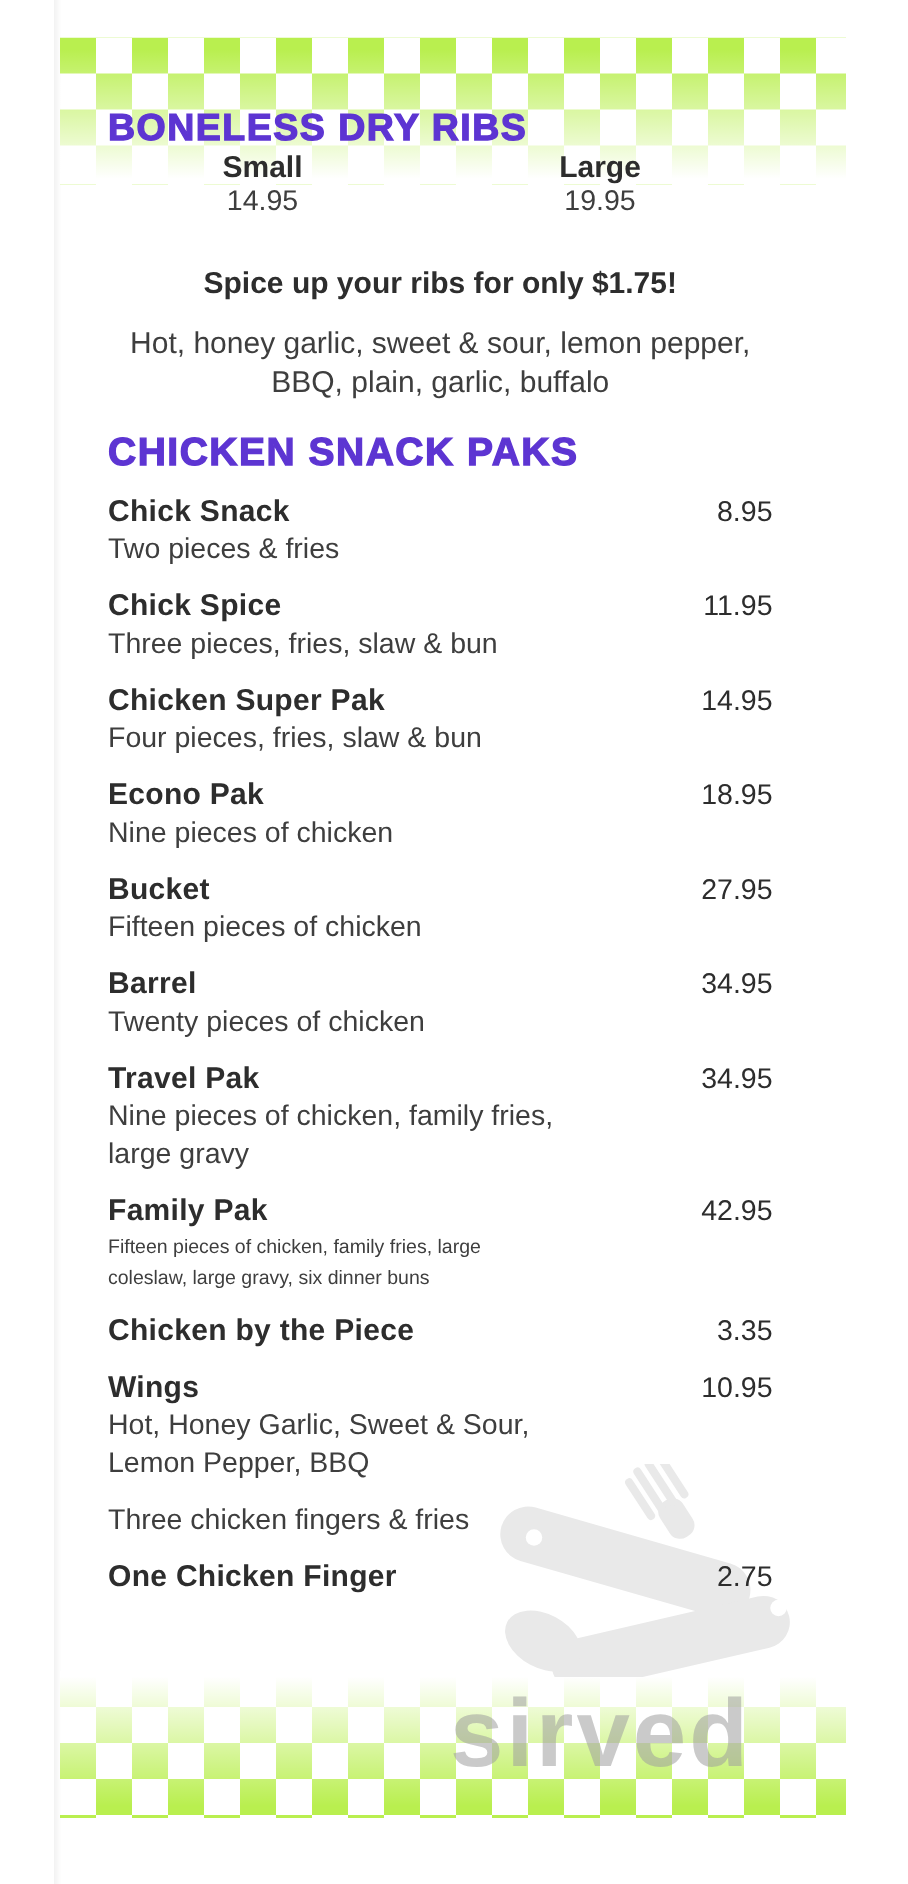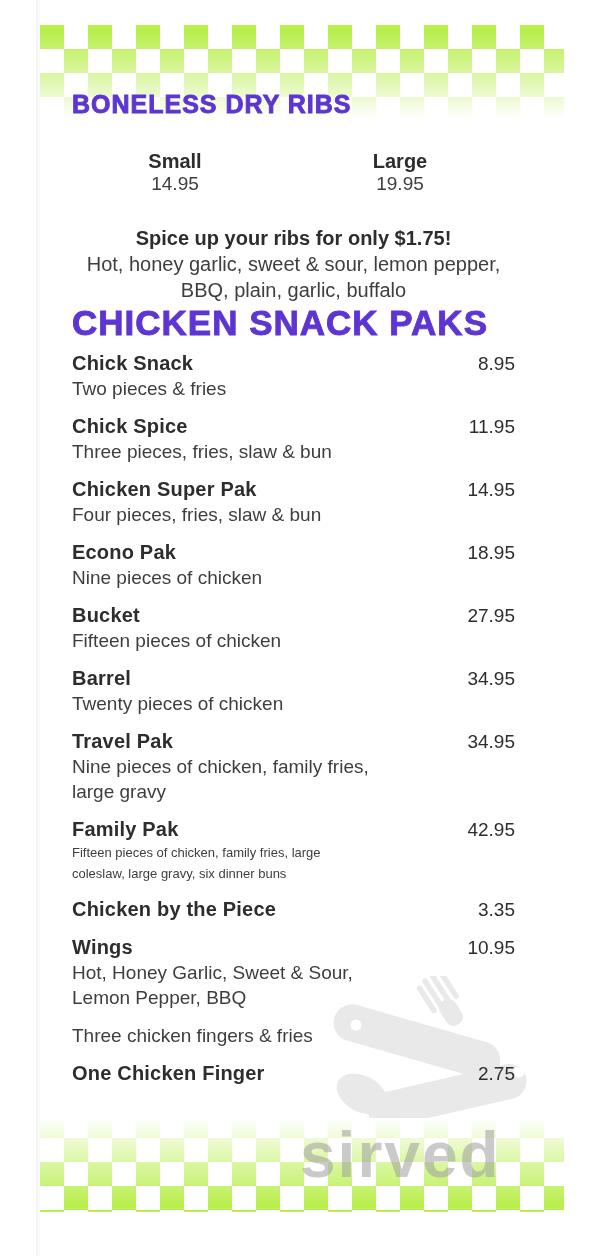--- a/index.html
+++ b/index.html
@@ -39,32 +39,32 @@
     color:rgba(158,158,158,0.55);
   }
 
   .content{position:relative;z-index:2;padding:0 90px 0 72px;}
 
   h1,h2{
     margin:0;color:var(--heading-purple);
     font-weight:bold;letter-spacing:1px;
     -webkit-text-stroke:0.9px var(--heading-purple);
   }
-  h1{margin-top:89px;font-size:25px;line-height:30px;}
-  h2{margin-top:5px;font-size:35px;line-height:30px;}
-
-  .sizes{display:flex;margin-top:30px;}
+  h1{margin-top:70px;font-size:25px;line-height:30px;}
+  h2{margin-top:18px;font-size:26px;line-height:30px;}
+
+  .sizes{display:flex;}
   .size{width:120px;text-align:center;}
   .size:first-child{margin-left:43px;}
   .size + .size{margin-left:105px;}
   .size-label{font-size:20px;line-height:24px;font-weight:bold;color:var(--ink);}
   .size-price{font-size:19px;line-height:22px;color:var(--ink-soft);}
 
   .promo-title{margin-top:31px;text-align:center;font-size:20px;line-height:24px;font-weight:bold;color:var(--ink);}
-  .promo-flavors{margin-top:1px;text-align:center;font-size:20px;line-height:26px;color:var(--ink-soft);white-space:pre-line;}
+  .promo-flavors{margin-top:15px;text-align:center;font-size:20px;line-height:26px;color:var(--ink-soft);white-space:pre-line;}
 
   .item{margin-top:13px;}
   .row{display:flex;justify-content:space-between;align-items:baseline;gap:12px;}
   .name{font-size:20px;line-height:24px;font-weight:bold;color:var(--ink);letter-spacing:0.2px;}
   .price{font-size:19px;line-height:24px;color:var(--ink);}
   .desc{font-size:19px;line-height:25px;color:var(--ink-soft);white-space:pre-line;}
   .desc:empty{display:none;}
   .small-desc .desc{font-size:13px;line-height:21px;}
 </style>
 </head>

